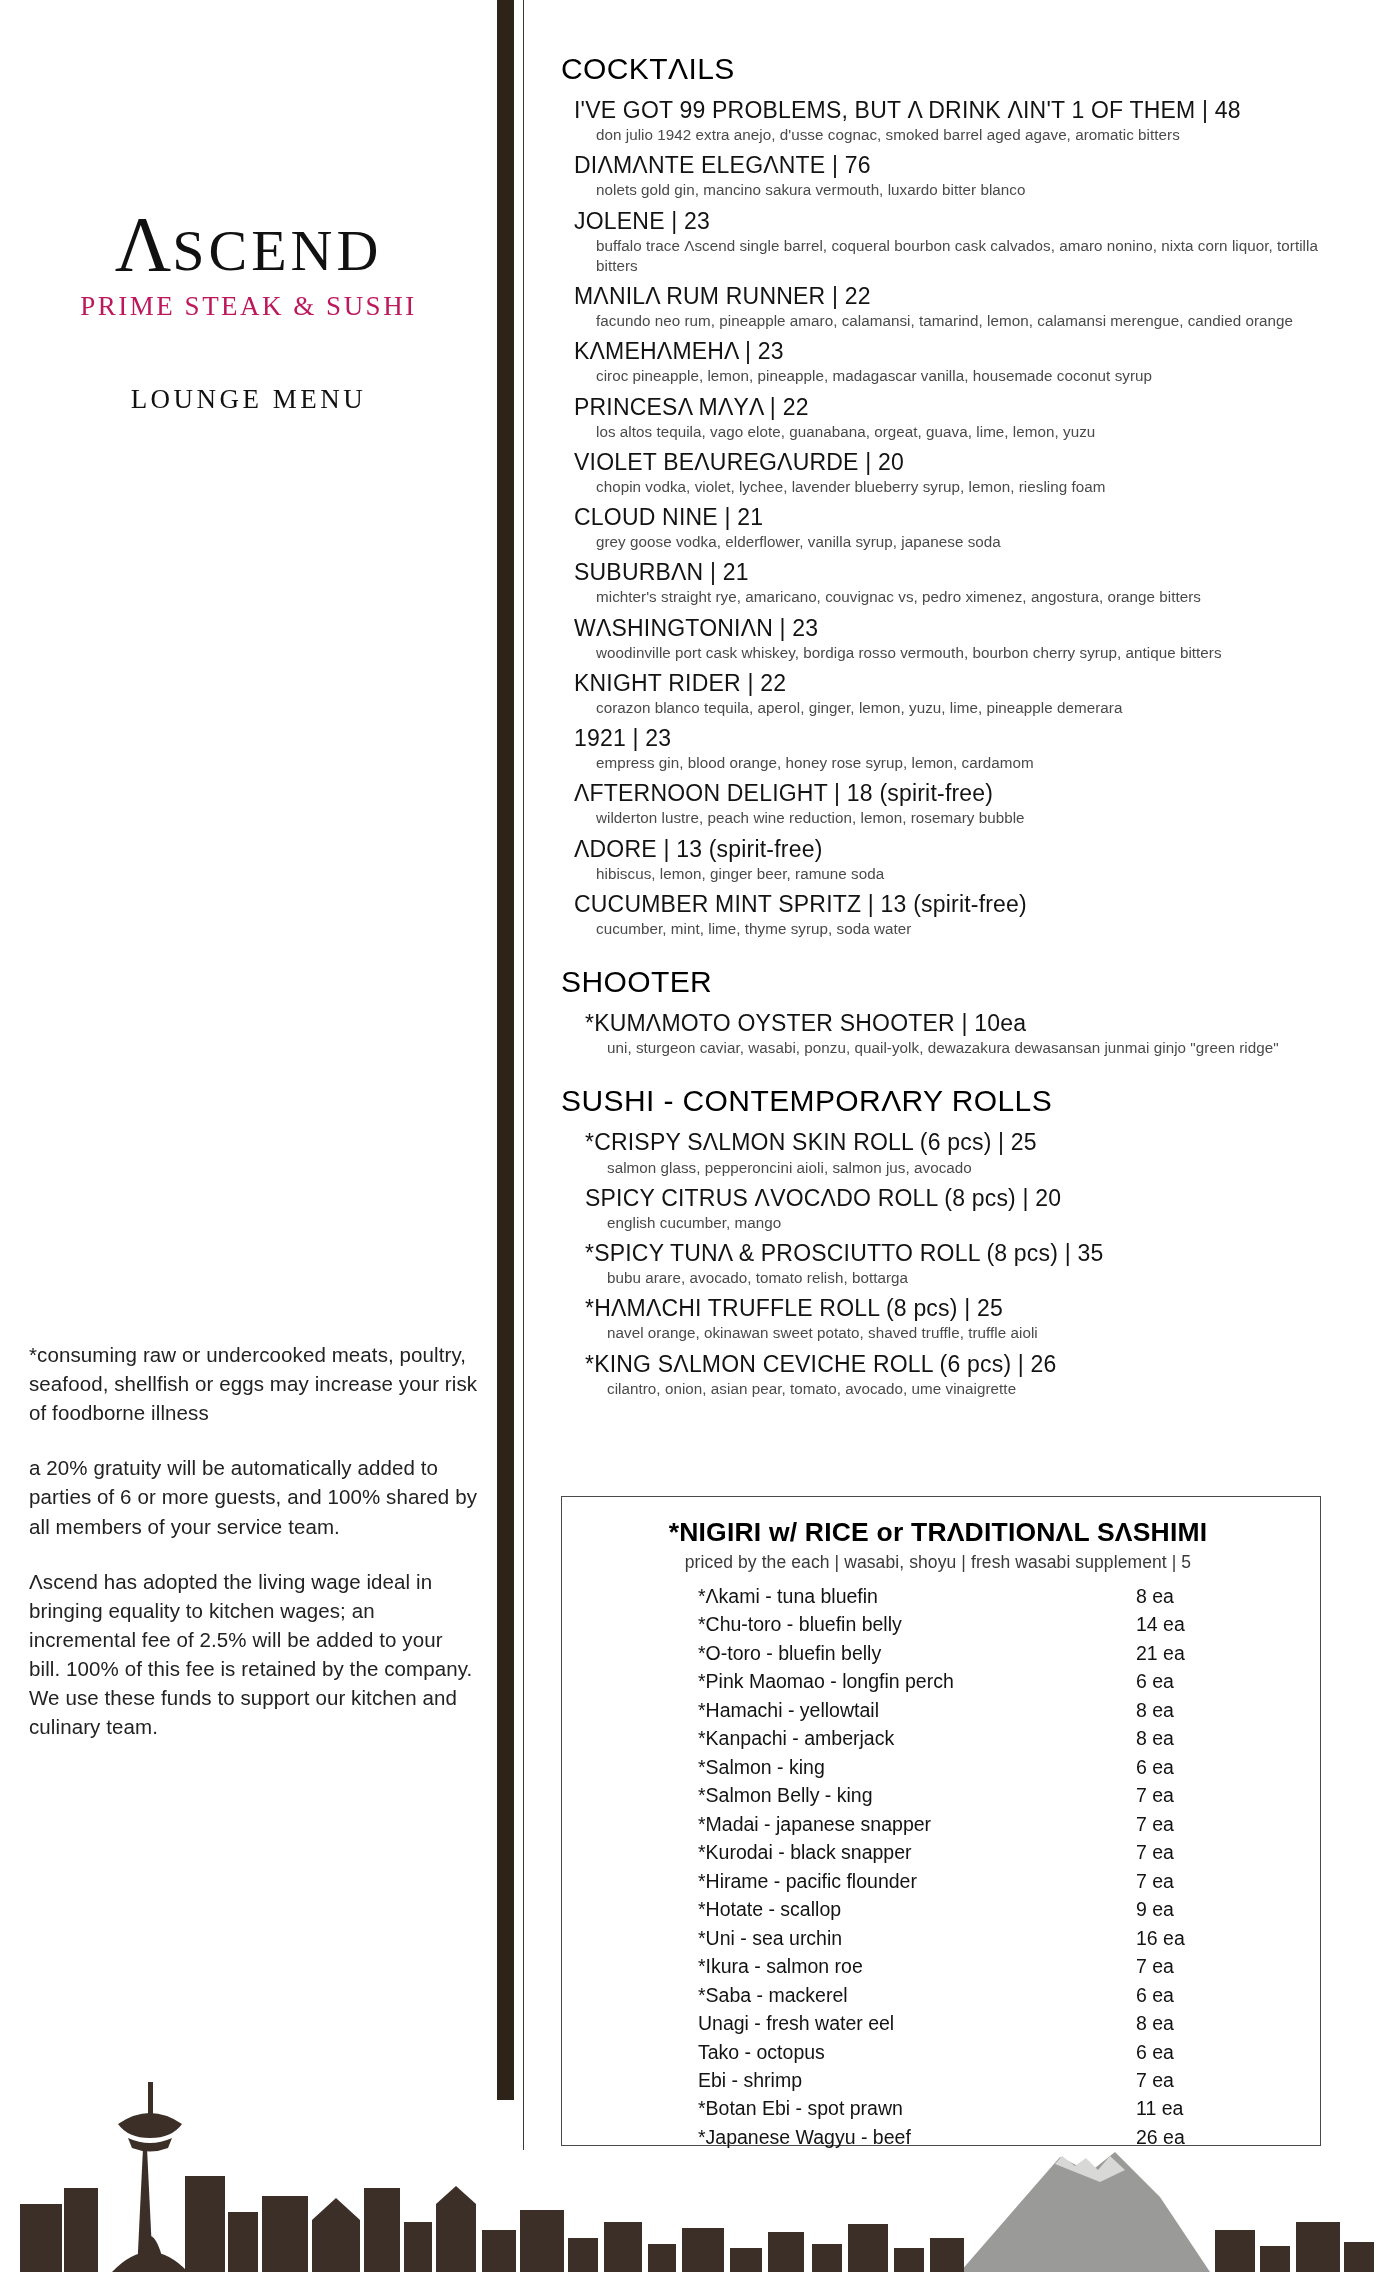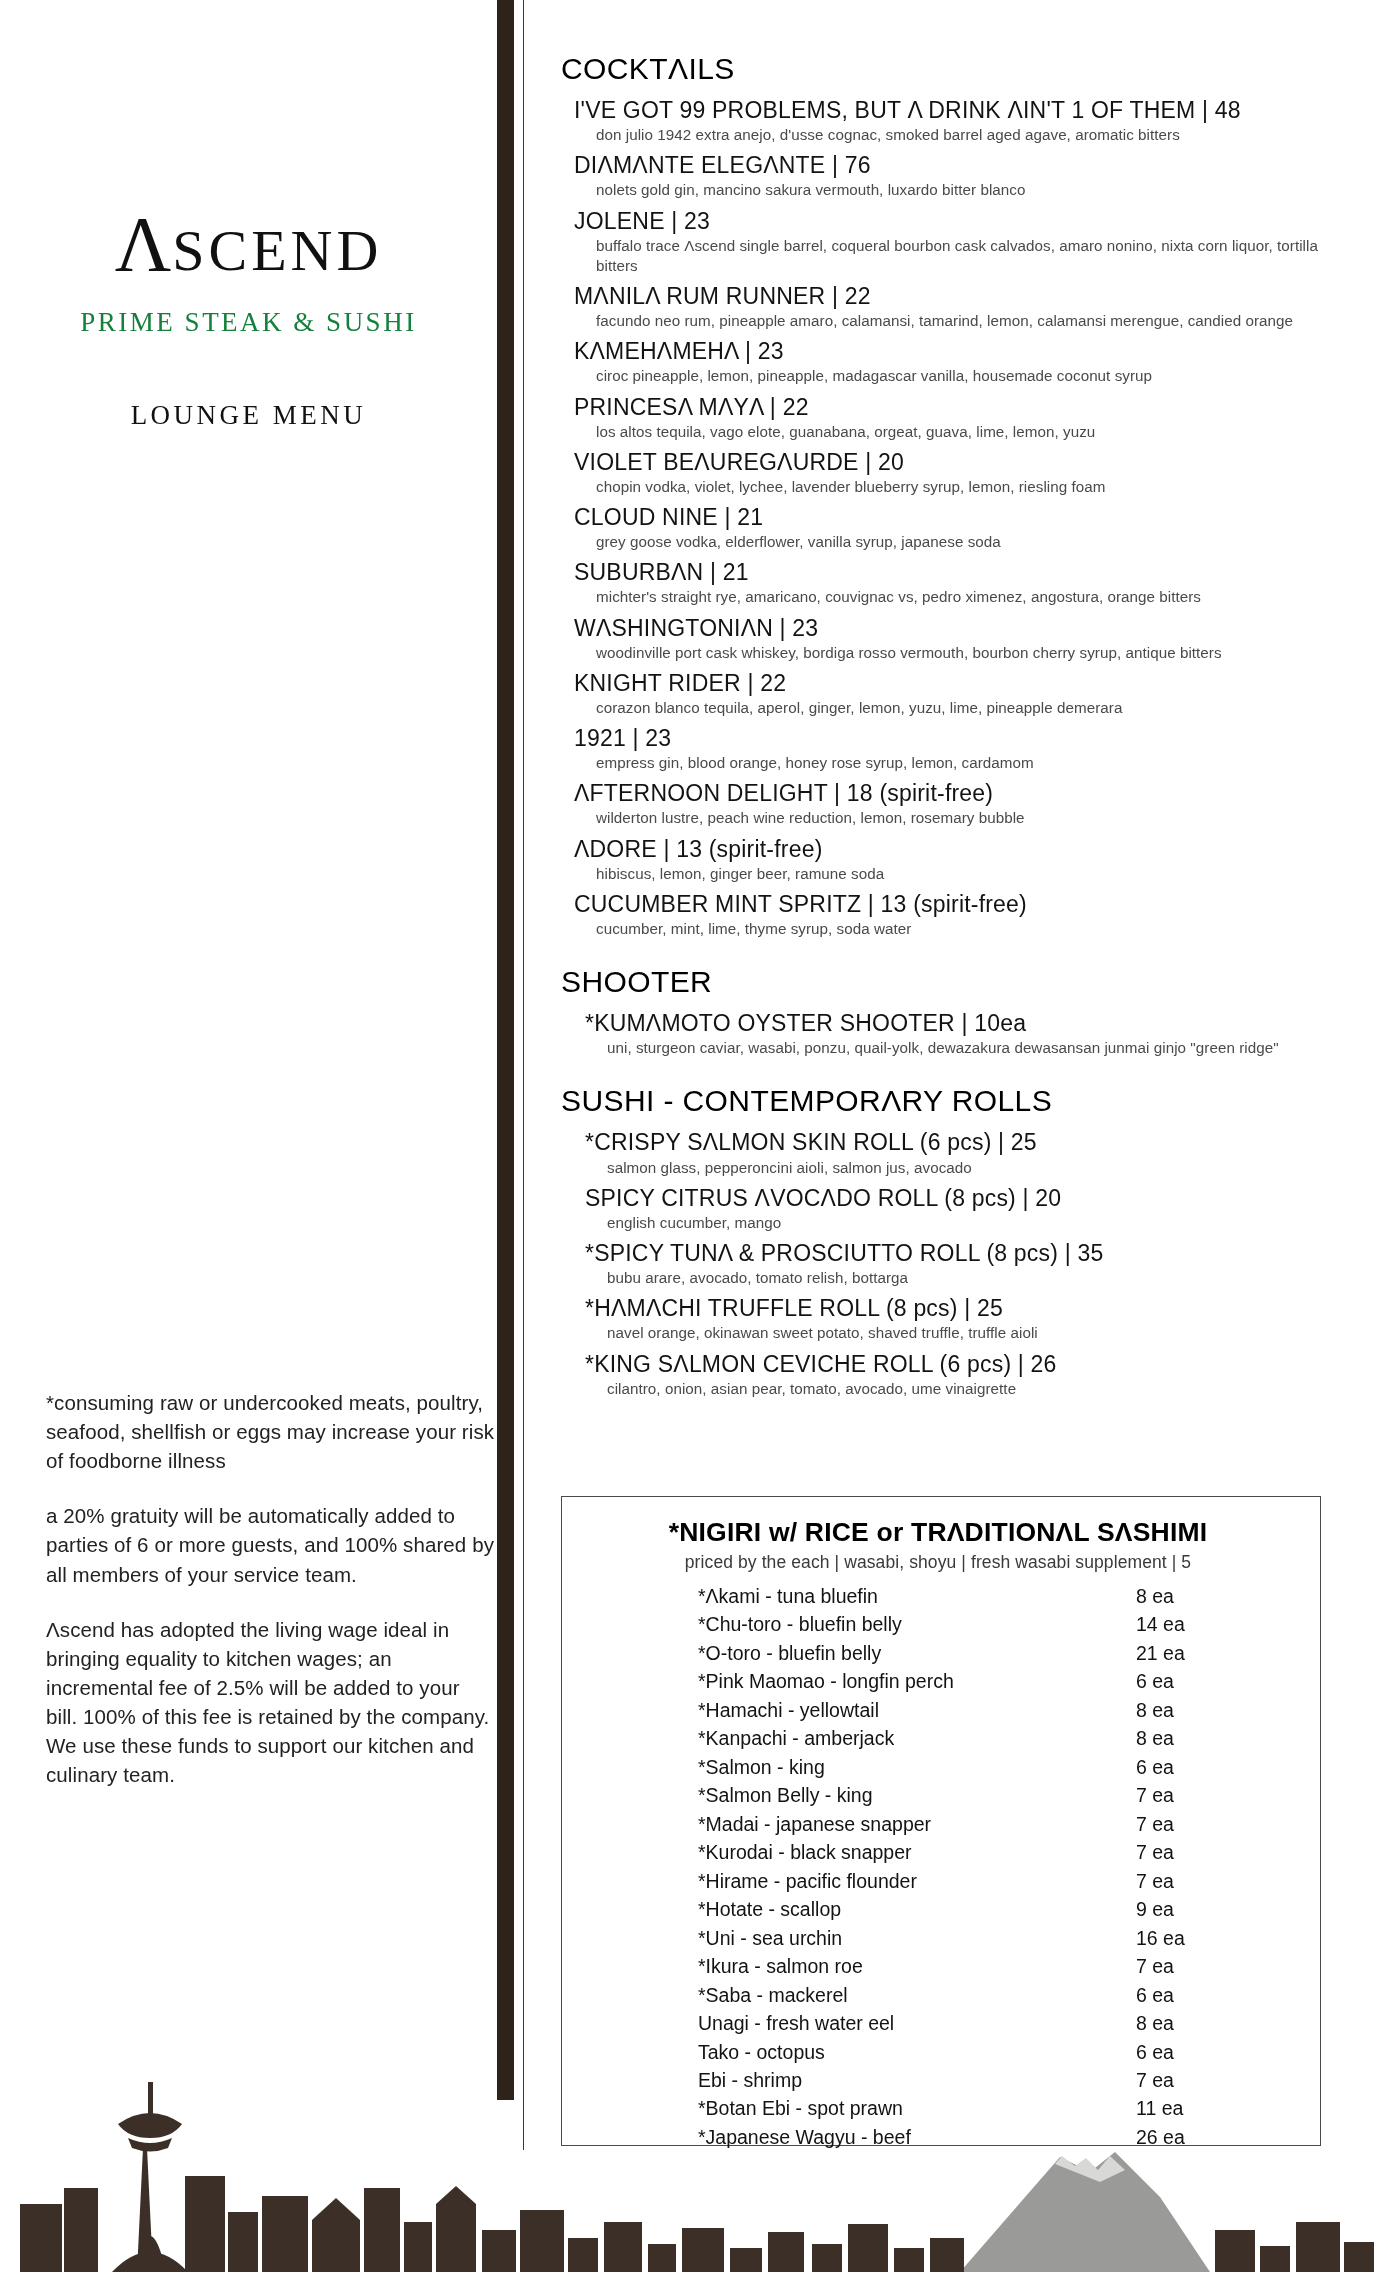--- a/index.html
+++ b/index.html
@@ -47,39 +47,38 @@
   .brand-name {
     font-size:78px;
     letter-spacing:1px;
     font-weight:300;
     line-height:1;
     color:#111;
   }
   .brand-name .cap { font-size:78px; }
   .brand-name .rest { font-size:58px; letter-spacing:4px; }
   .brand-sub {
-    margin-top:24px;
+    margin-top:8px;
     font-size:27px;
     letter-spacing:2.5px;
     font-weight:300;
-    color:#15803d;
+    color:#be185d;
   }
   .brand-menu {
     margin-top:62px;
     font-size:27px;
     letter-spacing:3.5px;
     font-weight:300;
     color:#111;
   }
 
   .disclaimers {
     position:absolute;
-    left:46px; top:1340px;
+    left:29px; top:1340px;
     width:450px;
-    margin-top:48px;
   }
   .disclaimer-p {
     font-size:20.5px;
     line-height:1.42;
     font-weight:300;
     color:#222;
     margin-bottom:26px;
     letter-spacing:0.1px;
   }
 

